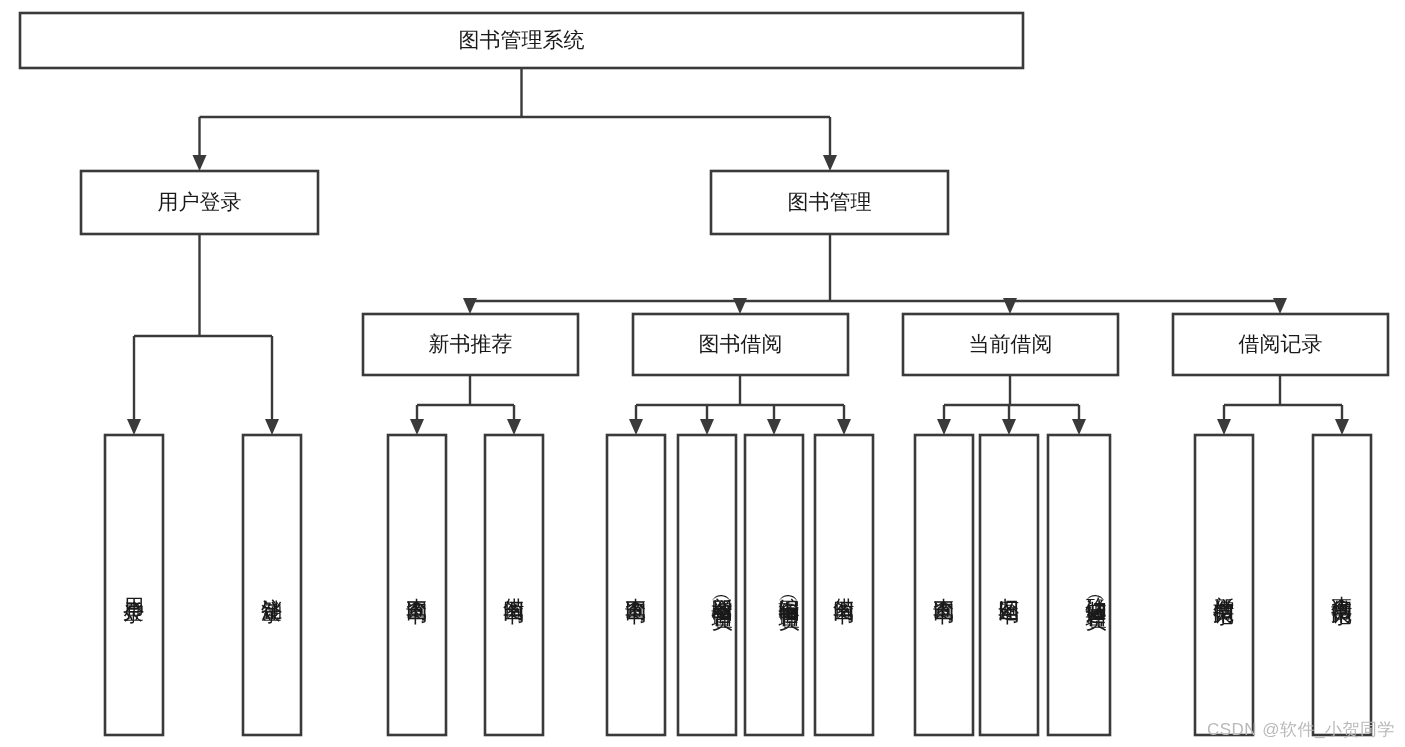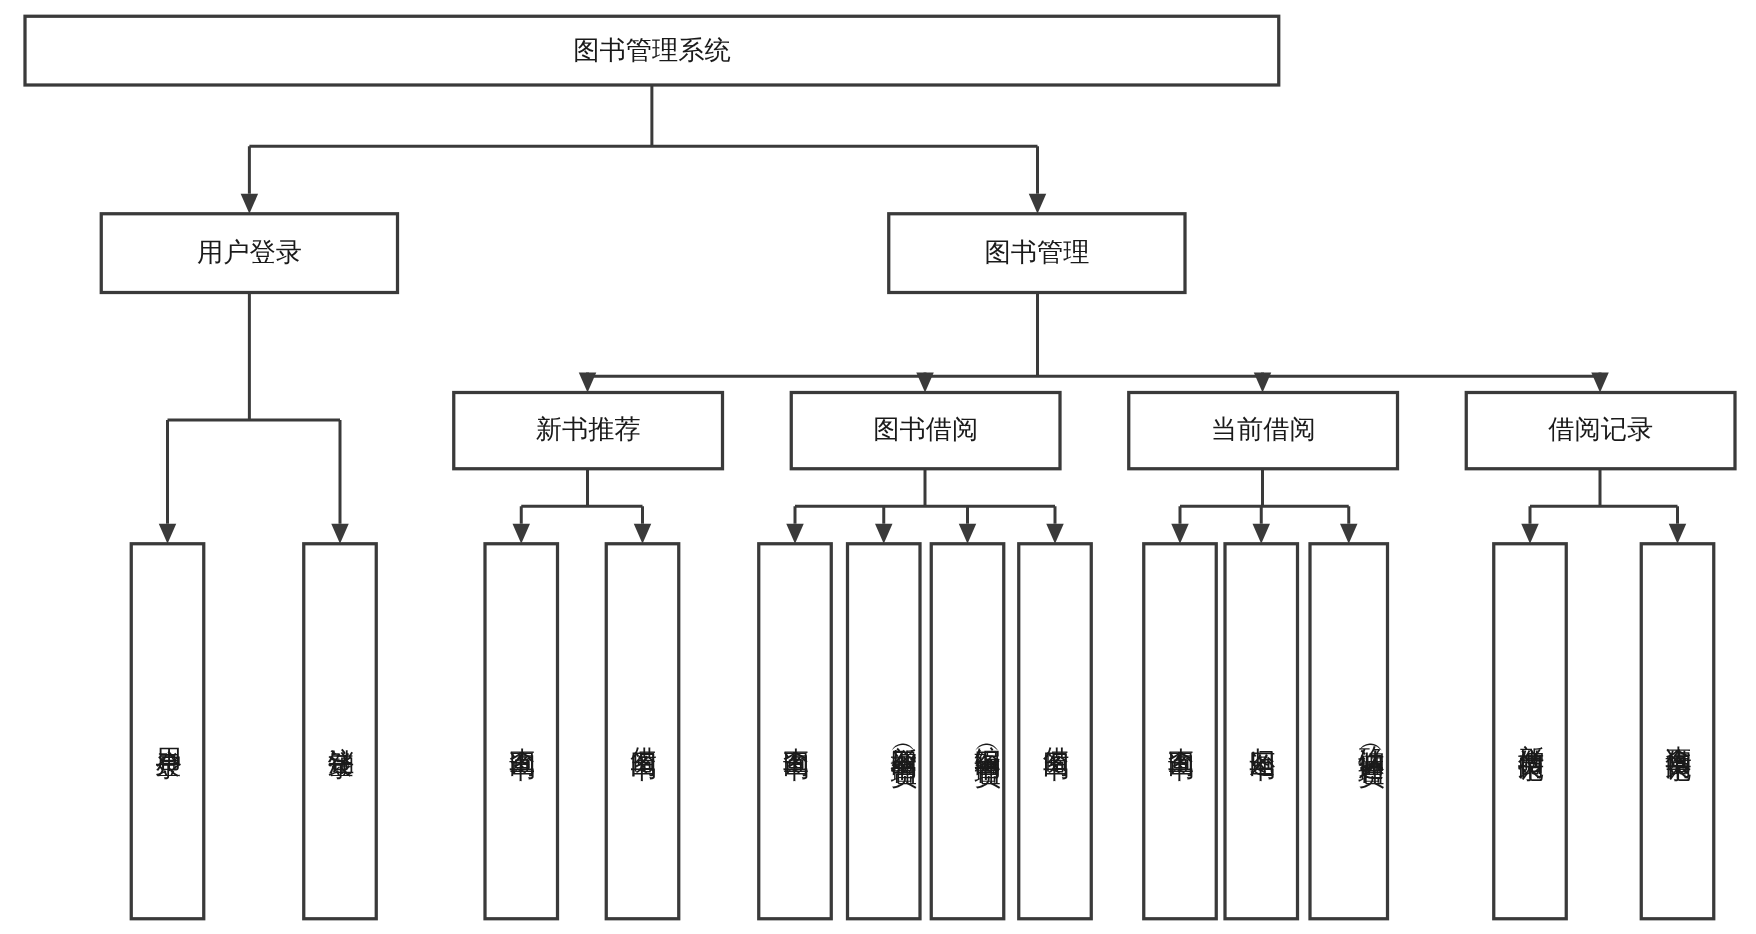--- a/index.html
+++ b/index.html
@@ -215,13 +215,14 @@
   <div class="leaf-label-wrap" style="left:607px;  top:435px; width:58px; height:300px;">查询图书</div>
   <div class="leaf-label-wrap" style="left:678px;  top:435px; width:58px; height:300px; align-items:flex-start; padding-top:8px; box-sizing:border-box;">新增图书（管理员）</div>
   <div class="leaf-label-wrap" style="left:745px;  top:435px; width:58px; height:300px; align-items:flex-start; padding-top:8px; box-sizing:border-box;">编辑图书（管理员）</div>
   <div class="leaf-label-wrap" style="left:815px;  top:435px; width:58px; height:300px;">借阅图书</div>
   <div class="leaf-label-wrap" style="left:915px;  top:435px; width:58px; height:300px;">查询图书</div>
   <div class="leaf-label-wrap" style="left:980px;  top:435px; width:58px; height:300px;">归还图书</div>
   <div class="leaf-label-wrap" style="left:1048px; top:435px; width:62px; height:300px; align-items:flex-start; padding-top:8px; box-sizing:border-box;">确认归还（管理员）</div>
   <div class="leaf-label-wrap" style="left:1195px; top:435px; width:58px; height:300px;">新增借阅记录</div>
   <div class="leaf-label-wrap" style="left:1313px; top:435px; width:58px; height:300px;">查询借阅记录</div>
 
+  <div class="watermark">CSDN @软件_小贺同学</div>
 </div>
 
 </body></html>

